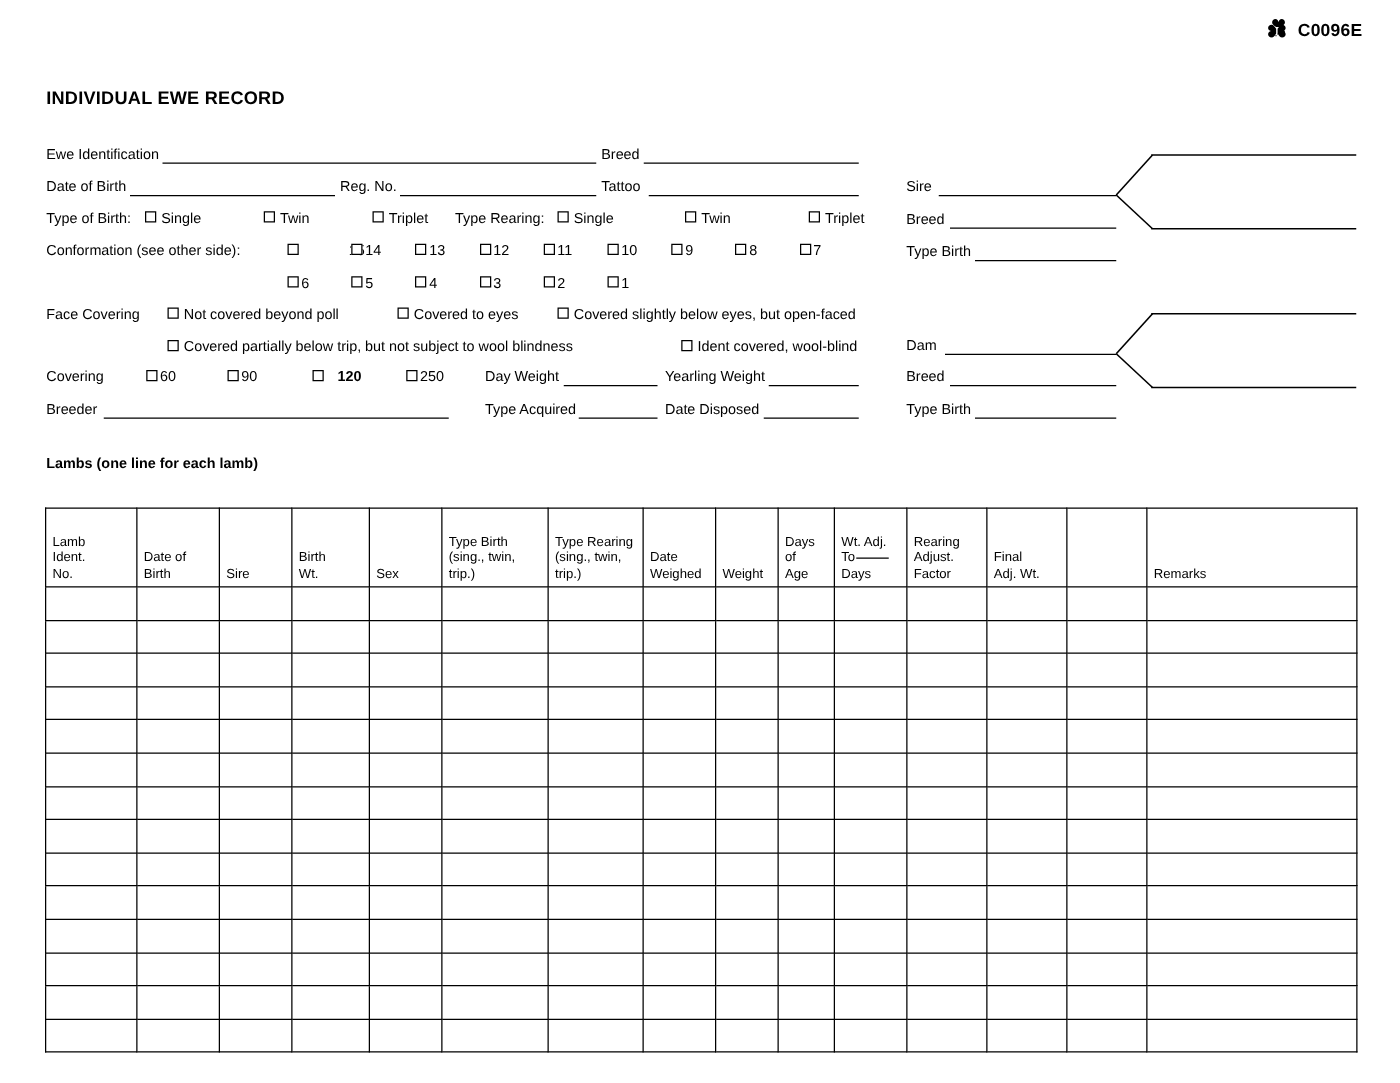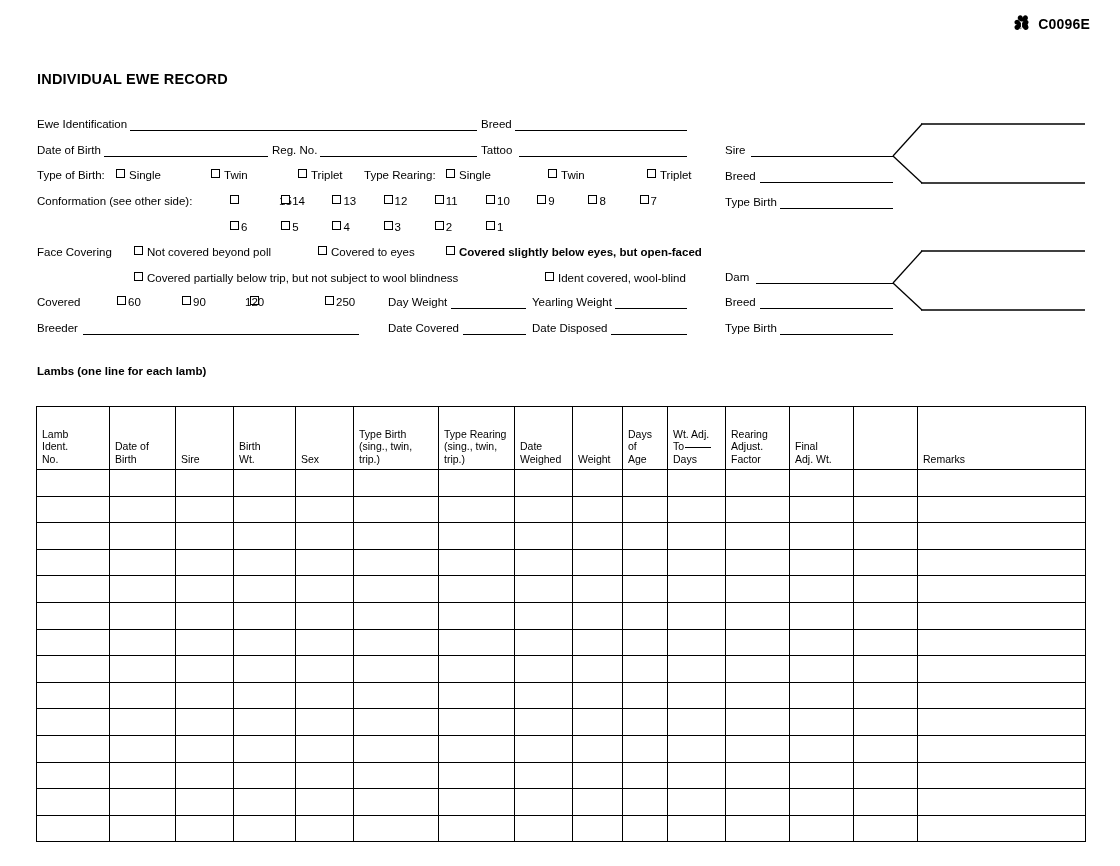--- a/index.html
+++ b/index.html
@@ -177,45 +177,45 @@
     <div class="cbx" style="top: 221px; left: 486px;"></div>
     <div class="abs lbl" style="top: 220px; left: 497px;">1</div>
   </div>
 
 <div class="abs lbl" style="top:245px;left:37px;">Face Covering</div>
 <div class="cbx" style="top:246px;left:134px;"></div>
 <div class="abs lbl" style="top:245px;left:147px;">Not covered beyond poll</div>
 <div class="cbx" style="top:246px;left:318px;"></div>
 <div class="abs lbl" style="top:245px;left:331px;">Covered to eyes</div>
 <div class="cbx" style="top:246px;left:446px;"></div>
-<div class="abs lbl" style="top:245px;left:459px;font-weight:bold;">Covered slightly below eyes, but open-faced</div>
+<div class="abs lbl" style="top:245px;left:459px;">Covered slightly below eyes, but open-faced</div>
 
 <div class="cbx" style="top:272px;left:134px;"></div>
 <div class="abs lbl" style="top:271px;left:147px;">Covered partially below trip, but not subject to wool blindness</div>
 <div class="cbx" style="top:272px;left:545px;"></div>
 <div class="abs lbl" style="top:271px;left:558px;">Ident covered, wool-blind</div>
 
-<div class="abs lbl" style="top:295px;left:37px;">Covered</div>
+<div class="abs lbl" style="top:295px;left:37px;">Covering</div>
 <div class="cbx" style="top:296px;left:117px;"></div>
 <div class="abs lbl" style="top:295px;left:128px;">60</div>
 <div class="cbx" style="top:296px;left:182px;"></div>
 <div class="abs lbl" style="top:295px;left:193px;">90</div>
 <div class="cbx" style="top:296px;left:250px;"></div>
-<div class="abs lbl" style="top:295px;left:245px;">120</div>
+<div class="abs lbl" style="top:295px;left:270px;font-weight:bold;">120</div>
 <div class="cbx" style="top:296px;left:325px;"></div>
 <div class="abs lbl" style="top:295px;left:336px;">250</div>
 
 <div class="abs lbl" style="top:295px;left:388px;">Day Weight</div>
 <div class="rule" style="top:308px;left:451px;width:75px;"></div>
 <div class="abs lbl" style="top:295px;left:532px;">Yearling Weight</div>
 <div class="rule" style="top:308px;left:615px;width:72px;"></div>
 
 <div class="abs lbl" style="top:321px;left:37px;">Breeder</div>
 <div class="rule" style="top:334px;left:83px;width:276px;"></div>
-<div class="abs lbl" style="top:321px;left:388px;">Date Covered</div>
+<div class="abs lbl" style="top:321px;left:388px;">Type Acquired</div>
 <div class="rule" style="top:334px;left:463px;width:63px;"></div>
 <div class="abs lbl" style="top:321px;left:532px;">Date Disposed</div>
 <div class="rule" style="top:334px;left:611px;width:76px;"></div>
 
 <div class="abs lbl" style="top:143px;left:725px;">Sire</div>
 <div class="rule" style="top:156px;left:751px;width:142px;"></div>
 <div class="abs lbl" style="top:169px;left:725px;">Breed</div>
 <div class="rule" style="top:182px;left:760px;width:133px;"></div>
 <div class="abs lbl" style="top:195px;left:725px;">Type Birth</div>
 <div class="rule" style="top:208px;left:780px;width:113px;"></div>

